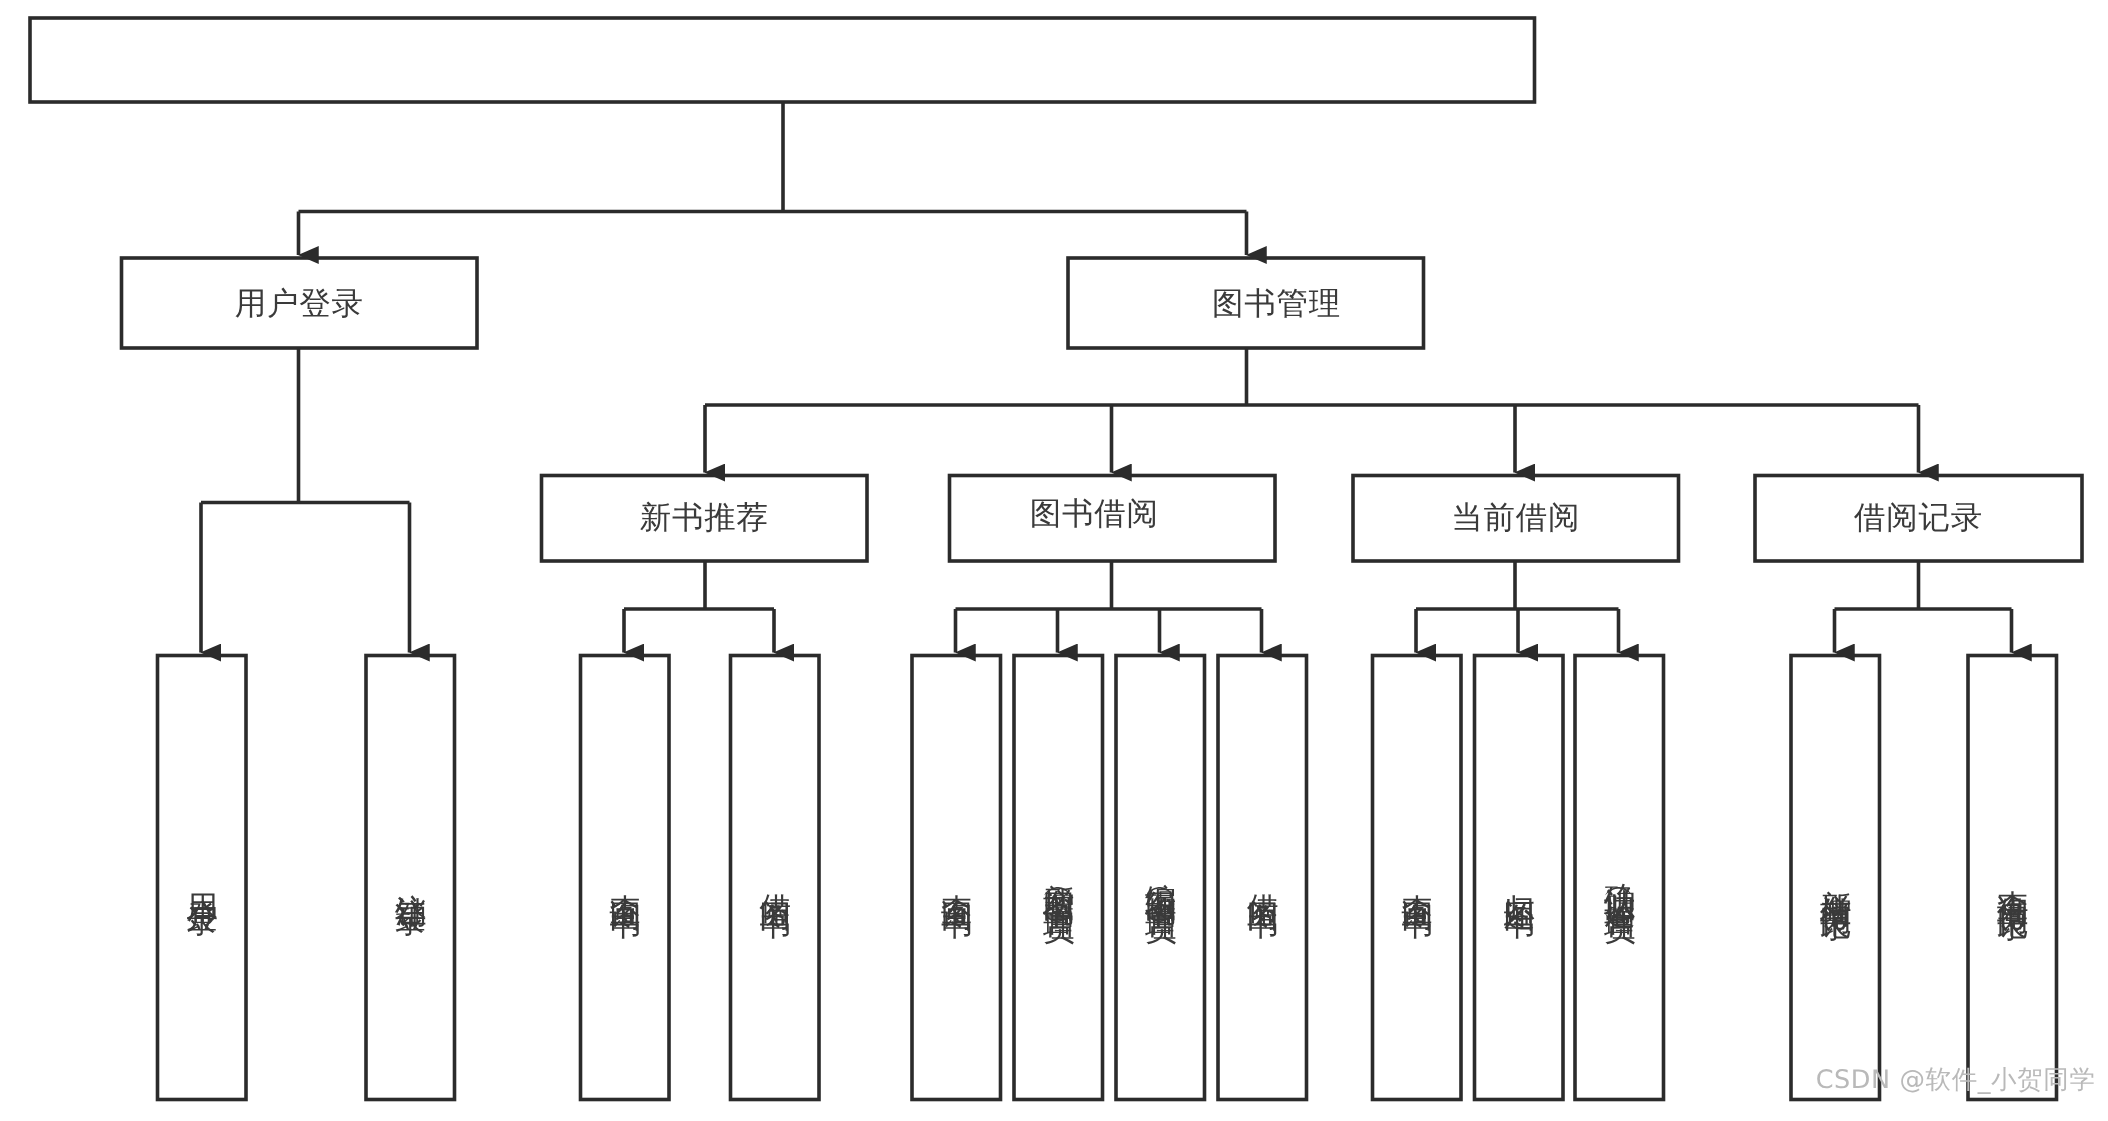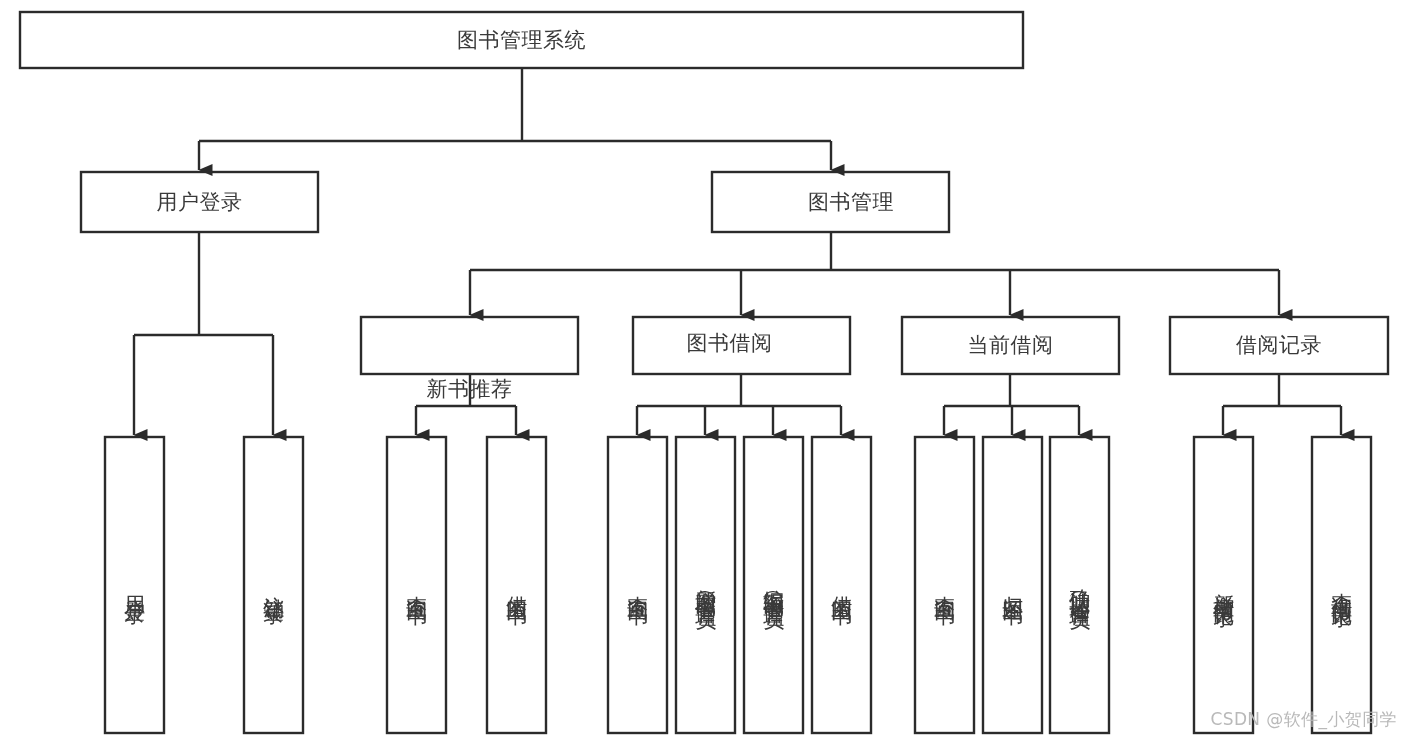--- a/index.html
+++ b/index.html
@@ -147,26 +147,25 @@
     <path class="conn" marker-end="url(#arrow)" d="M 944 406 L 944 435"></path>
     <path class="conn" marker-end="url(#arrow)" d="M 1012 406 L 1012 435"></path>
     <path class="conn" marker-end="url(#arrow)" d="M 1079 406 L 1079 435"></path>
 
     <path class="conn" d="M 1279 374 L 1279 406"></path>
     <path class="conn" d="M 1223 406 L 1341 406"></path>
     <path class="conn" marker-end="url(#arrow)" d="M 1223 406 L 1223 435"></path>
     <path class="conn" marker-end="url(#arrow)" d="M 1341 406 L 1341 435"></path>
   </svg>
 
-  <div class="node-label horiz" style="left:20px; top:12px; width:1003px; height:56px;">图书管理系统</div>
 
   <div class="node-label horiz" style="left:81px; top:172px; width:237px; height:60px;">用户登录</div>
   <div class="node-label horiz" style="left:712px; top:172px; width:278px; height:60px;">图书管理</div>
 
-  <div class="node-label horiz" style="left:361px; top:317px; width:217px; height:57px;margin-top:44px;">新书推荐</div>
+  <div class="node-label horiz" style="left:361px; top:317px; width:217px; height:57px;">新书推荐</div>
   <div class="node-label horiz" style="left:621px; top:317px; width:217px; height:57px;font-family:Liberation Mono, monospace;">图书借阅</div>
   <div class="node-label horiz" style="left:902px; top:317px; width:217px; height:57px;text-align:right;">当前借阅</div>
   <div class="node-label horiz" style="left:1170px; top:317px; width:218px; height:57px;font-family:Liberation Serif, serif;">借阅记录</div>
 
   <div class="node-label vert" style="left:105px; top:437px; width:59px; height:296px;">用户登录</div>
   <div class="node-label vert" style="left:244px; top:437px; width:59px; height:296px;">注销登录</div>
 
   <div class="node-label vert" style="left:387px; top:437px; width:59px; height:296px;">查询图书</div>
   <div class="node-label vert" style="left:487px; top:437px; width:59px; height:296px;">借阅图书</div>
 

